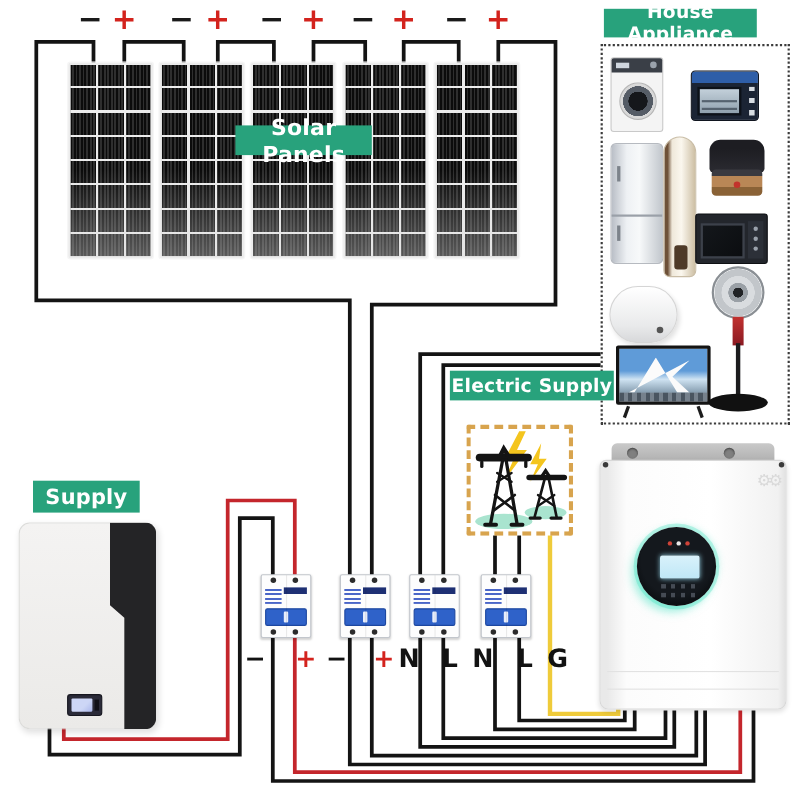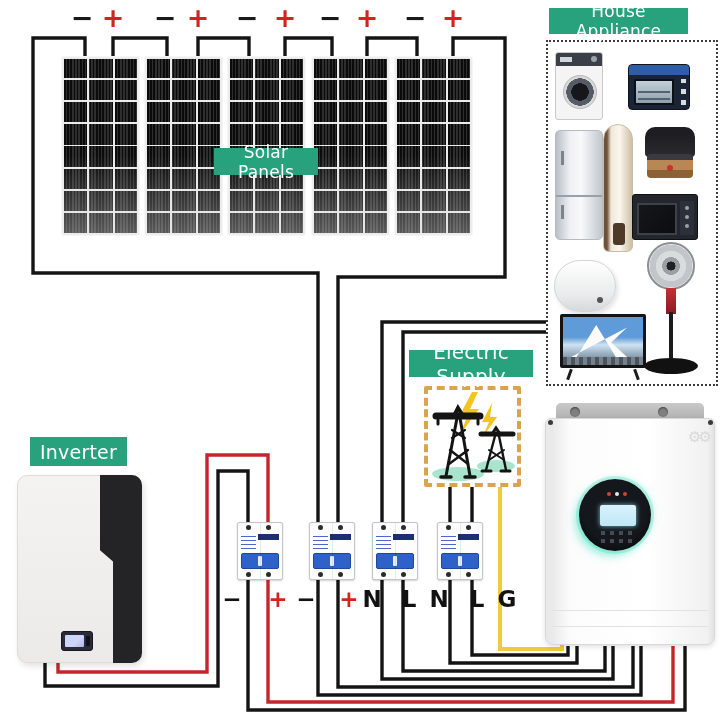--- a/index.html
+++ b/index.html
@@ -10,21 +10,21 @@
   *{margin:0;padding:0;box-sizing:border-box}
   body{font-family:"DejaVu Sans","Liberation Sans",sans-serif;background:#fff}
   .stage{position:relative;width:720px;height:720px;background:#fff;overflow:hidden}
   .wires{position:absolute;left:0;top:0;z-index:1}
   .wires polyline{fill:none;stroke-linejoin:miter}
   .w-black{stroke:var(--wire-black);stroke-width:3.4}
   .w-red{stroke:var(--wire-red);stroke-width:3.4}
   .w-yellow{stroke:var(--wire-yellow);stroke-width:4}
 
   .badge{position:absolute;z-index:5;background:var(--badge-green);color:#fff;
-    font-weight:normal;text-align:center;display:flex;align-items:center;justify-content:center;
+    font-weight:bold;text-align:center;display:flex;align-items:center;justify-content:center;
     letter-spacing:.2px}
 
   
   .panel{position:absolute;top:57px;width:77px;height:178px;z-index:2;
     border:2px solid #ececec;border-radius:2px;
     background:
       repeating-linear-gradient(0deg, transparent 0 20.2px, #ececec 20.2px 22.1px),
       repeating-linear-gradient(90deg, transparent 0 23.4px, #ececec 23.4px 25.3px),
       repeating-linear-gradient(90deg, #0b0b0b 0 1.6px, #2e2e2e 1.6px 3.2px);
     box-shadow:0 0 0 1px #f6f6f6}
@@ -185,21 +185,21 @@
     <span class="term t-plus" style="left:113px">+</span>
     <span class="term t-minus" style="left:165px">−</span>
     <span class="term t-plus" style="left:198px">+</span>
     <span class="term t-minus" style="left:247px">−</span>
     <span class="term t-plus" style="left:285px">+</span>
     <span class="term t-minus" style="left:330px">−</span>
     <span class="term t-plus" style="left:367px">+</span>
     <span class="term t-minus" style="left:415px">−</span>
     <span class="term t-plus" style="left:453px">+</span>
 
-    <div class="badge" style="left:214px;top:148px;width:104px;height:27px;font-size:17px">Solar Panels</div>
+    <div class="badge" style="left:214px;top:114px;width:124px;height:27px;font-size:20px">Solar Panels</div>
   </div>
 
   <div class="breaker" style="left:237px">
     <span class="scr s-tl"></span>
       <span class="scr s-tr"></span>
     <div class="bk-brand"></div>
     <div class="bk-stripe"></div>
     <div class="bk-toggle"></div>
     <span class="scr s-bl"></span>
       <span class="scr s-br"></span>
@@ -235,42 +235,42 @@
   <span class="blabel" style="left:232px">−</span>
   <span class="blabel red" style="left:278px">+</span>
   <span class="blabel" style="left:306px">−</span>
   <span class="blabel red" style="left:349px">+</span>
   <span class="blabel" style="left:372px">N</span>
   <span class="blabel" style="left:409px">L</span>
   <span class="blabel" style="left:439px">N</span>
   <span class="blabel" style="left:477px">L</span>
   <span class="blabel" style="left:507px">G</span>
 
-  <div class="badge" style="left:30px;top:437px;width:97px;height:29px;font-size:19px">Inverter</div>
+  <div class="badge" style="left:30px;top:437px;width:97px;height:29px;font-size:19px">Supply</div>
   <div class="battery-body"></div>
   <div class="battery-black"></div>
   <div class="battery-display"></div>
 
   <div class="inv-bracket">
     <span class="kh" style="left:14px"></span>
     <span class="kh" style="left:102px"></span>
   </div>
   <span class="inv-screw" style="left:548px;top:420px"></span>
   <span class="inv-screw" style="left:708px;top:420px"></span>
   <div class="inverter-body"></div>
   <div class="inv-seam" style="top:610px"></div>
   <div class="inv-seam" style="top:626px"></div>
   <span class="gears">⚙⚙</span>
   <div class="inv-screen"></div>
   <div class="inv-lcd"></div>
   <div class="inv-ind"></div>
   <div class="inv-btnrow" style="left:601px;top:531px"></div>
   <div class="inv-btnrow" style="left:601px;top:539px"></div>
 
-  <div class="badge" style="left:409px;top:350px;width:124px;height:27px;font-size:20px">Electric Supply</div>
+  <div class="badge" style="left:409px;top:337px;width:149px;height:27px;font-size:17px">Electric Supply</div>
   <div class="supply-box">
     <svg width="89" height="93" viewBox="0 0 89 93">
       <ellipse cx="30" cy="84" rx="26" ry="7" fill="var(--teal-shadow)"></ellipse>
       <ellipse cx="68" cy="76" rx="19" ry="6" fill="var(--teal-shadow)"></ellipse>
       <polygon points="44,2 32,25 40,25 31,46 51,19 42,19 50,2" fill="#f4c51e"></polygon>
       <polygon points="64,13 54,32 61,32 54,48 69,27 62,27" fill="#f4c51e"></polygon>
       <g stroke="#141414" stroke-linecap="round" fill="none">
         <line x1="8" y1="26" x2="52" y2="26" stroke-width="7"></line>
         <line x1="10" y1="30" x2="10" y2="34" stroke-width="3"></line>
         <line x1="50" y1="30" x2="50" y2="34" stroke-width="3"></line>

